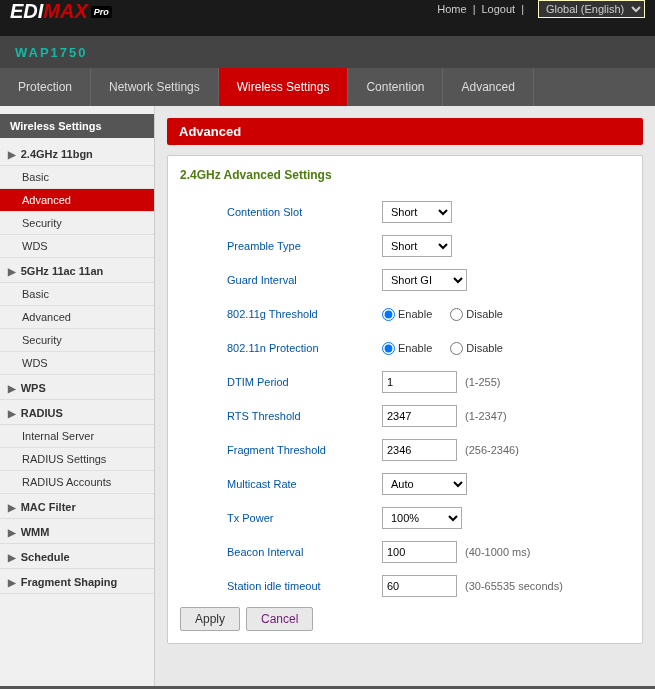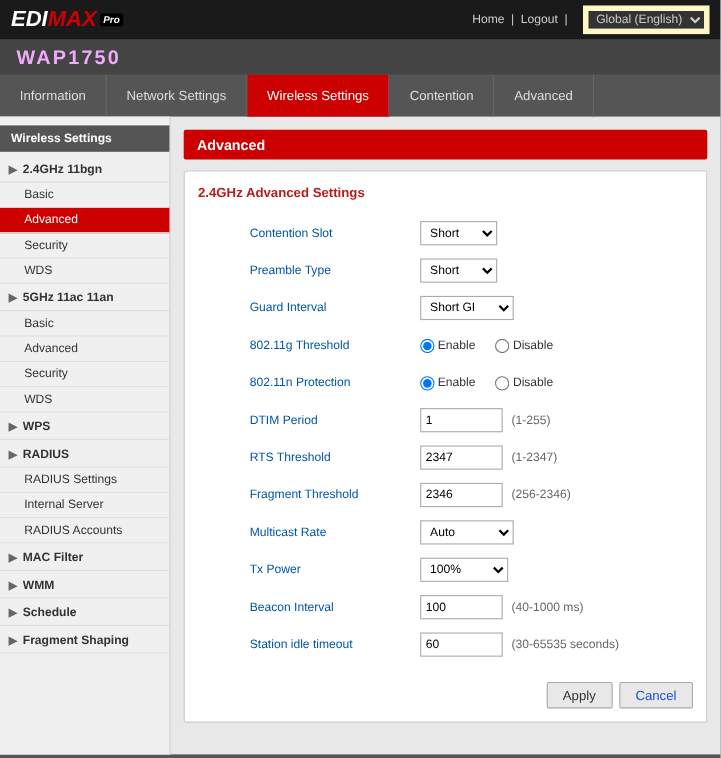--- a/index.html
+++ b/index.html
@@ -8,45 +8,45 @@
       font-size: 12px;
       background: #666;
       width: 655px;
       min-height: 689px;
     }
 
     
     .top-bar {
       background: #1a1a1a;
       display: flex;
-      align-items: center;
+      align-items: flex-start;
       justify-content: space-between;
       padding: 0 10px;
       height: 36px;
     }
     .lang-select {
       background: #333;
       color: #ccc;
-      border: 5px solid #fef9c3;
+      border: 1px solid #fef9c3;
       font-size: 11px;
       padding: 1px 3px;
       margin-left: 8px;
     }
 
     
     .device-bar {
       background: #444;
       display: flex;
       align-items: center;
       padding: 0 15px;
       height: 32px;
     }
     .device-name {
-      color: #f0abfc;
-      font-size: 18px;
+      color: #14b8a6;
+      font-size: 13px;
       font-weight: bold;
       letter-spacing: 2px;
     }
 
     
     .main-nav {
       background: #555;
       display: flex;
       height: 38px;
     }
@@ -133,21 +133,21 @@
     }
     .section-box {
       background: white;
       border: 1px solid #ccc;
       border-radius: 2px;
       padding: 12px;
     }
     .section-title {
       font-size: 12px;
       font-weight: bold;
-      color: #b91c1c;
+      color: #4d7c0f;
       margin-bottom: 12px;
       padding-bottom: 5px;
     }
 
     
     .form-row {
       display: flex;
       align-items: center;
       margin-bottom: 8px;
       min-height: 26px;
@@ -190,38 +190,37 @@
       gap: 3px;
       font-size: 11px;
       color: #333;
       margin-right: 10px;
     }
     .radio-label input { margin: 0; }
 
     
     .action-bar {
       display: flex;
-      justify-content: flex-end;
       gap: 6px;
-      margin-top: 21px;
+      margin-top: 8px;
     }
     .btn {
       padding: 4px 14px;
       font-size: 12px;
       cursor: pointer;
       border: 1px solid #aaa;
       border-radius: 2px;
     }
     .btn-apply {
       background: #e8e8e8;
       color: #333;
     }
     .btn-cancel {
       background: #e8e8e8;
-      color: #1d4ed8;
+      color: #701a75;
     }
 
     
     .footer {
       background: #555;
       color: #ccc;
       text-align: center;
       font-size: 11px;
       padding: 6px;
       margin-top: auto;
@@ -270,21 +269,21 @@
       <option>Global (English)</option>
     </select>
   </div>
 </div>
 
 <div class="device-bar">
   <span class="device-name">WAP1750</span>
 </div>
 
 <div class="main-nav">
-  <a href="#" class="nav-item">Information</a>
+  <a href="#" class="nav-item">Protection</a>
   <a href="#" class="nav-item">Network Settings</a>
   <a href="#" class="nav-item active">Wireless Settings</a>
   <a href="#" class="nav-item">Contention</a>
   <a href="#" class="nav-item">Advanced</a>
 </div>
 
 <div class="content-wrapper">
 
   <div class="sidebar">
     <div class="sidebar-title">Wireless Settings</div>
@@ -316,22 +315,22 @@
         <span class="arrow">▶</span>
         <span>WPS</span>
       </div>
     </div>
 
     <div class="sidebar-group">
       <div class="sidebar-group-header">
         <span class="arrow">▶</span>
         <span>RADIUS</span>
       </div>
+      <div class="sidebar-sub-item">Internal Server</div>
       <div class="sidebar-sub-item">RADIUS Settings</div>
-      <div class="sidebar-sub-item">Internal Server</div>
       <div class="sidebar-sub-item">RADIUS Accounts</div>
     </div>
 
     <div class="sidebar-group">
       <div class="sidebar-group-header">
         <span class="arrow">▶</span>
         <span>MAC Filter</span>
       </div>
     </div>
 

